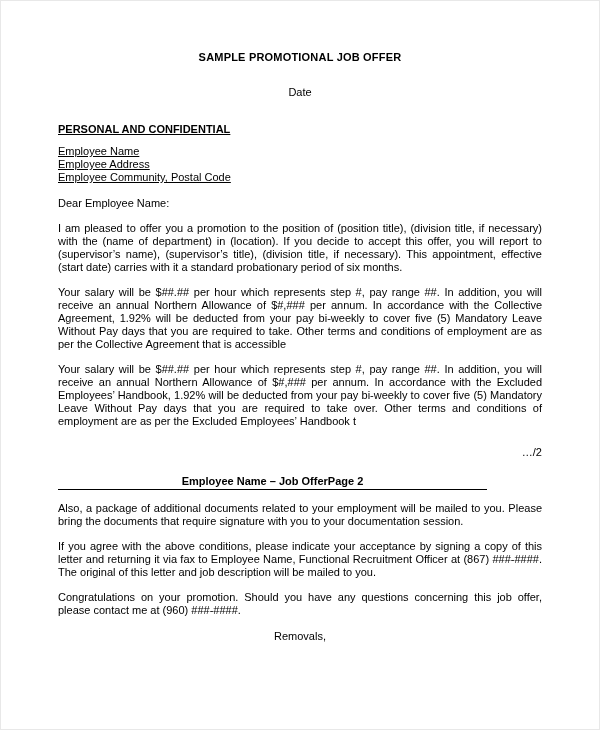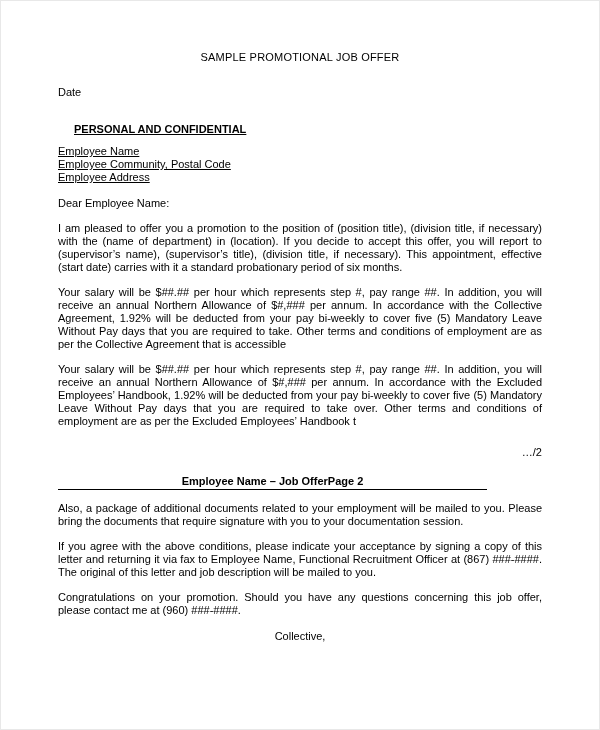--- a/index.html
+++ b/index.html
@@ -16,32 +16,32 @@
     border: 1px solid #e8e8e8;
     padding: 50px 57px 0 57px;
     font-family: "Liberation Sans", sans-serif;
     font-size: 11px;
     line-height: 13px;
     color: #000000;
     overflow: hidden;
   }
   .title {
     text-align: center;
-    font-weight: normal;
+    font-weight: bold;
     margin: 0 0 22px 0;
     letter-spacing: 0.2px;
   }
   .date-line {
-    text-align: left;
+    text-align: center;
     margin: 0 0 24px 0;
   }
   .heading {
     font-weight: bold;
     text-decoration: underline;
-    margin: 0 0 9px 16px;
+    margin: 0 0 9px 0;
   }
   .addr-line { margin: 0; text-decoration: underline; }
   .salutation { margin: 13px 0 0 0; }
   .subject {
     font-weight: bold;
     text-decoration: underline;
     margin: 13px 0 0 0;
   }
   p.body-par {
     margin: 12px 0 0 0;
@@ -69,36 +69,36 @@
 
 <div class="page">
 
   <div class="title">SAMPLE PROMOTIONAL JOB OFFER</div>
 
   <div class="date-line">Date</div>
 
   <div class="heading">PERSONAL AND CONFIDENTIAL</div>
 
   <div class="addr-line">Employee Name</div>
+  <div class="addr-line">Employee Address</div>
   <div class="addr-line">Employee Community, Postal Code</div>
-  <div class="addr-line">Employee Address</div>
 
   <div class="salutation">Dear Employee Name:</div>
 
 
   <p class="body-par">I am pleased to offer you a promotion to the position of (position title), (division title, if necessary) with the (name of department) in (location).  If you decide to accept this offer, you will report to (supervisor’s name), (supervisor’s title), (division title, if necessary).  This appointment, effective (start date) carries with it a standard probationary period of six months.</p>
   <p class="body-par">Your salary will be $##.## per hour which represents step #, pay range ##.  In addition, you will receive an annual Northern Allowance of $#,### per annum.  In accordance with the Collective Agreement, 1.92% will be deducted from your pay bi-weekly to cover five (5) Mandatory Leave Without Pay days that you are required to take.  Other terms and conditions of employment are as per the Collective Agreement that is accessible</p>
   <p class="body-par">Your salary will be $##.## per hour which represents step #, pay range ##.  In addition, you will receive an annual Northern Allowance of $#,### per annum.  In accordance with the Excluded Employees’ Handbook, 1.92% will be deducted from your pay bi-weekly to cover five (5) Mandatory Leave Without Pay days that you are required to take over.   Other terms and conditions of employment are as per the Excluded Employees’ Handbook t</p>
 
   <div class="page-marker">…/2</div>
 
   <div class="page2-header">
     <span>Employee Name – Job Offer</span>
     <span>Page 2</span>
   </div>
 
   <p class="body-par">Also, a package of additional documents related to your employment will be mailed to you.  Please bring the documents that require signature with you to your documentation session.</p>
   <p class="body-par">If you agree with the above conditions, please indicate your acceptance by signing a copy of this letter and returning it via fax to Employee Name, Functional Recruitment Officer at (867) ###-####.  The original of this letter and job description will be mailed to you.</p>
   <p class="body-par">Congratulations on your promotion.  Should you have any questions concerning this job offer, please contact me at (960) ###-####.</p>
 
-  <div class="closing">Collective,</div>
+  <div class="closing">Removals,</div>
 
 </div>
 
 </body></html>

